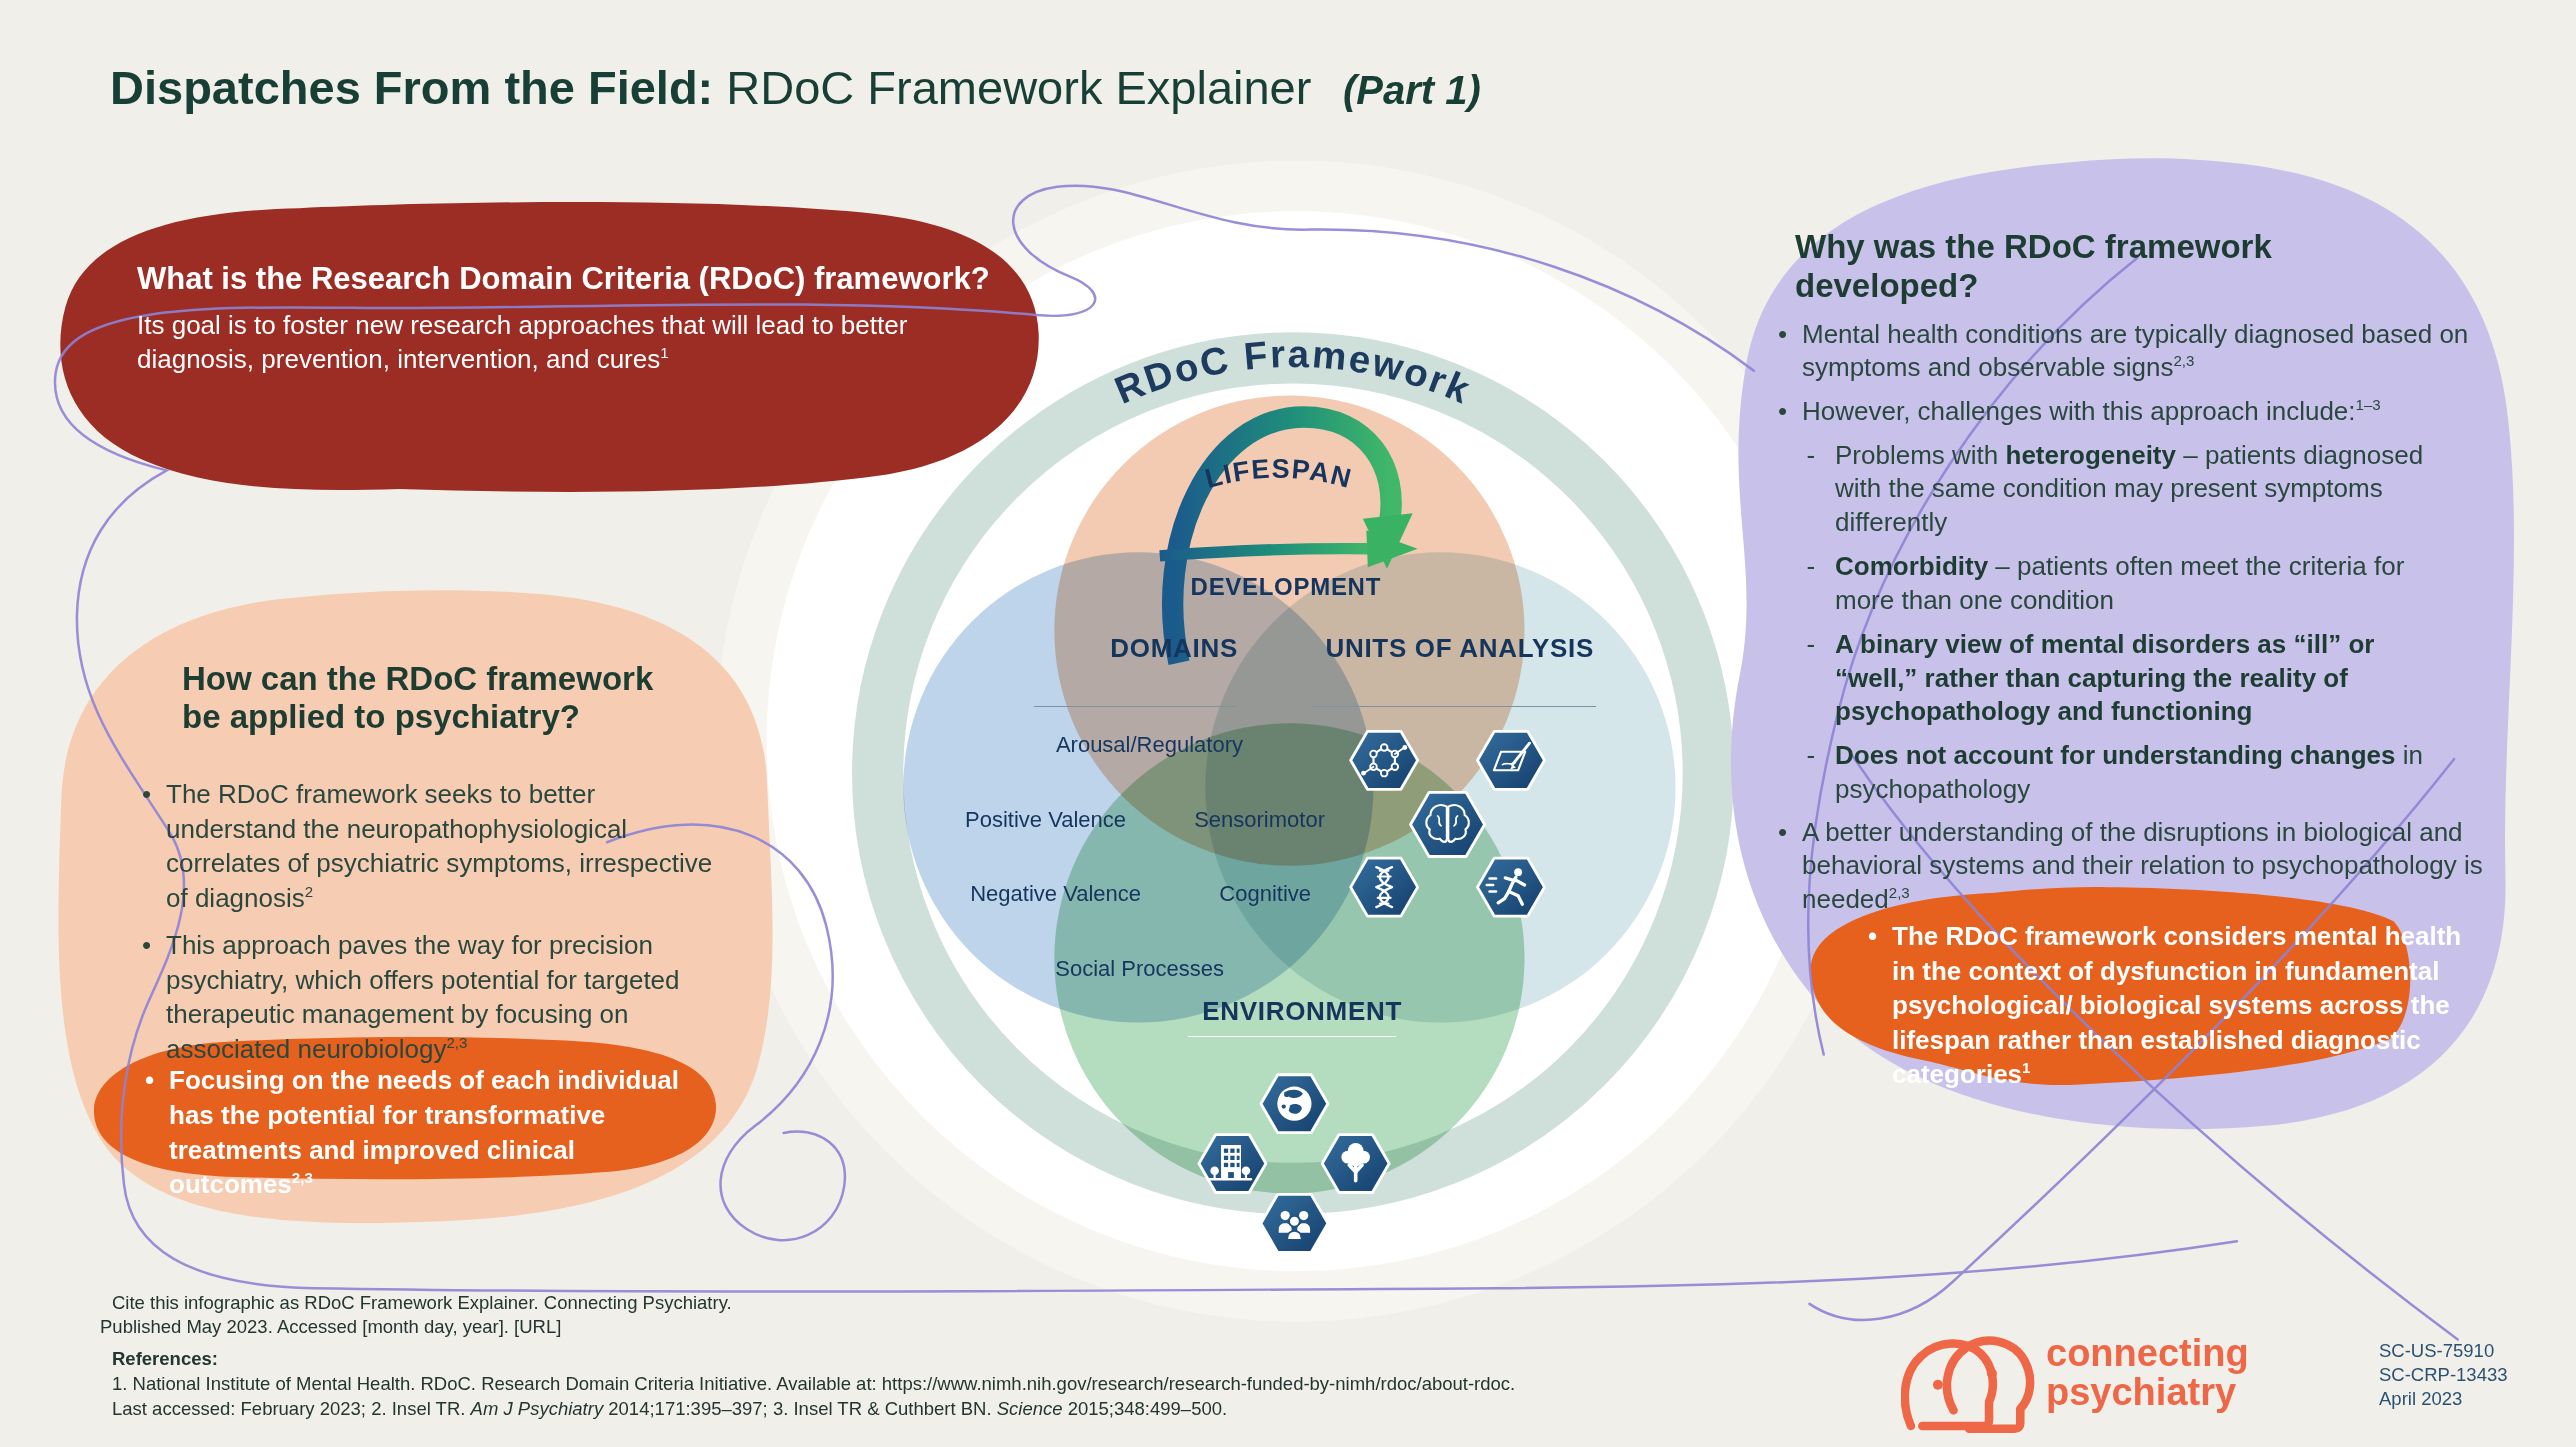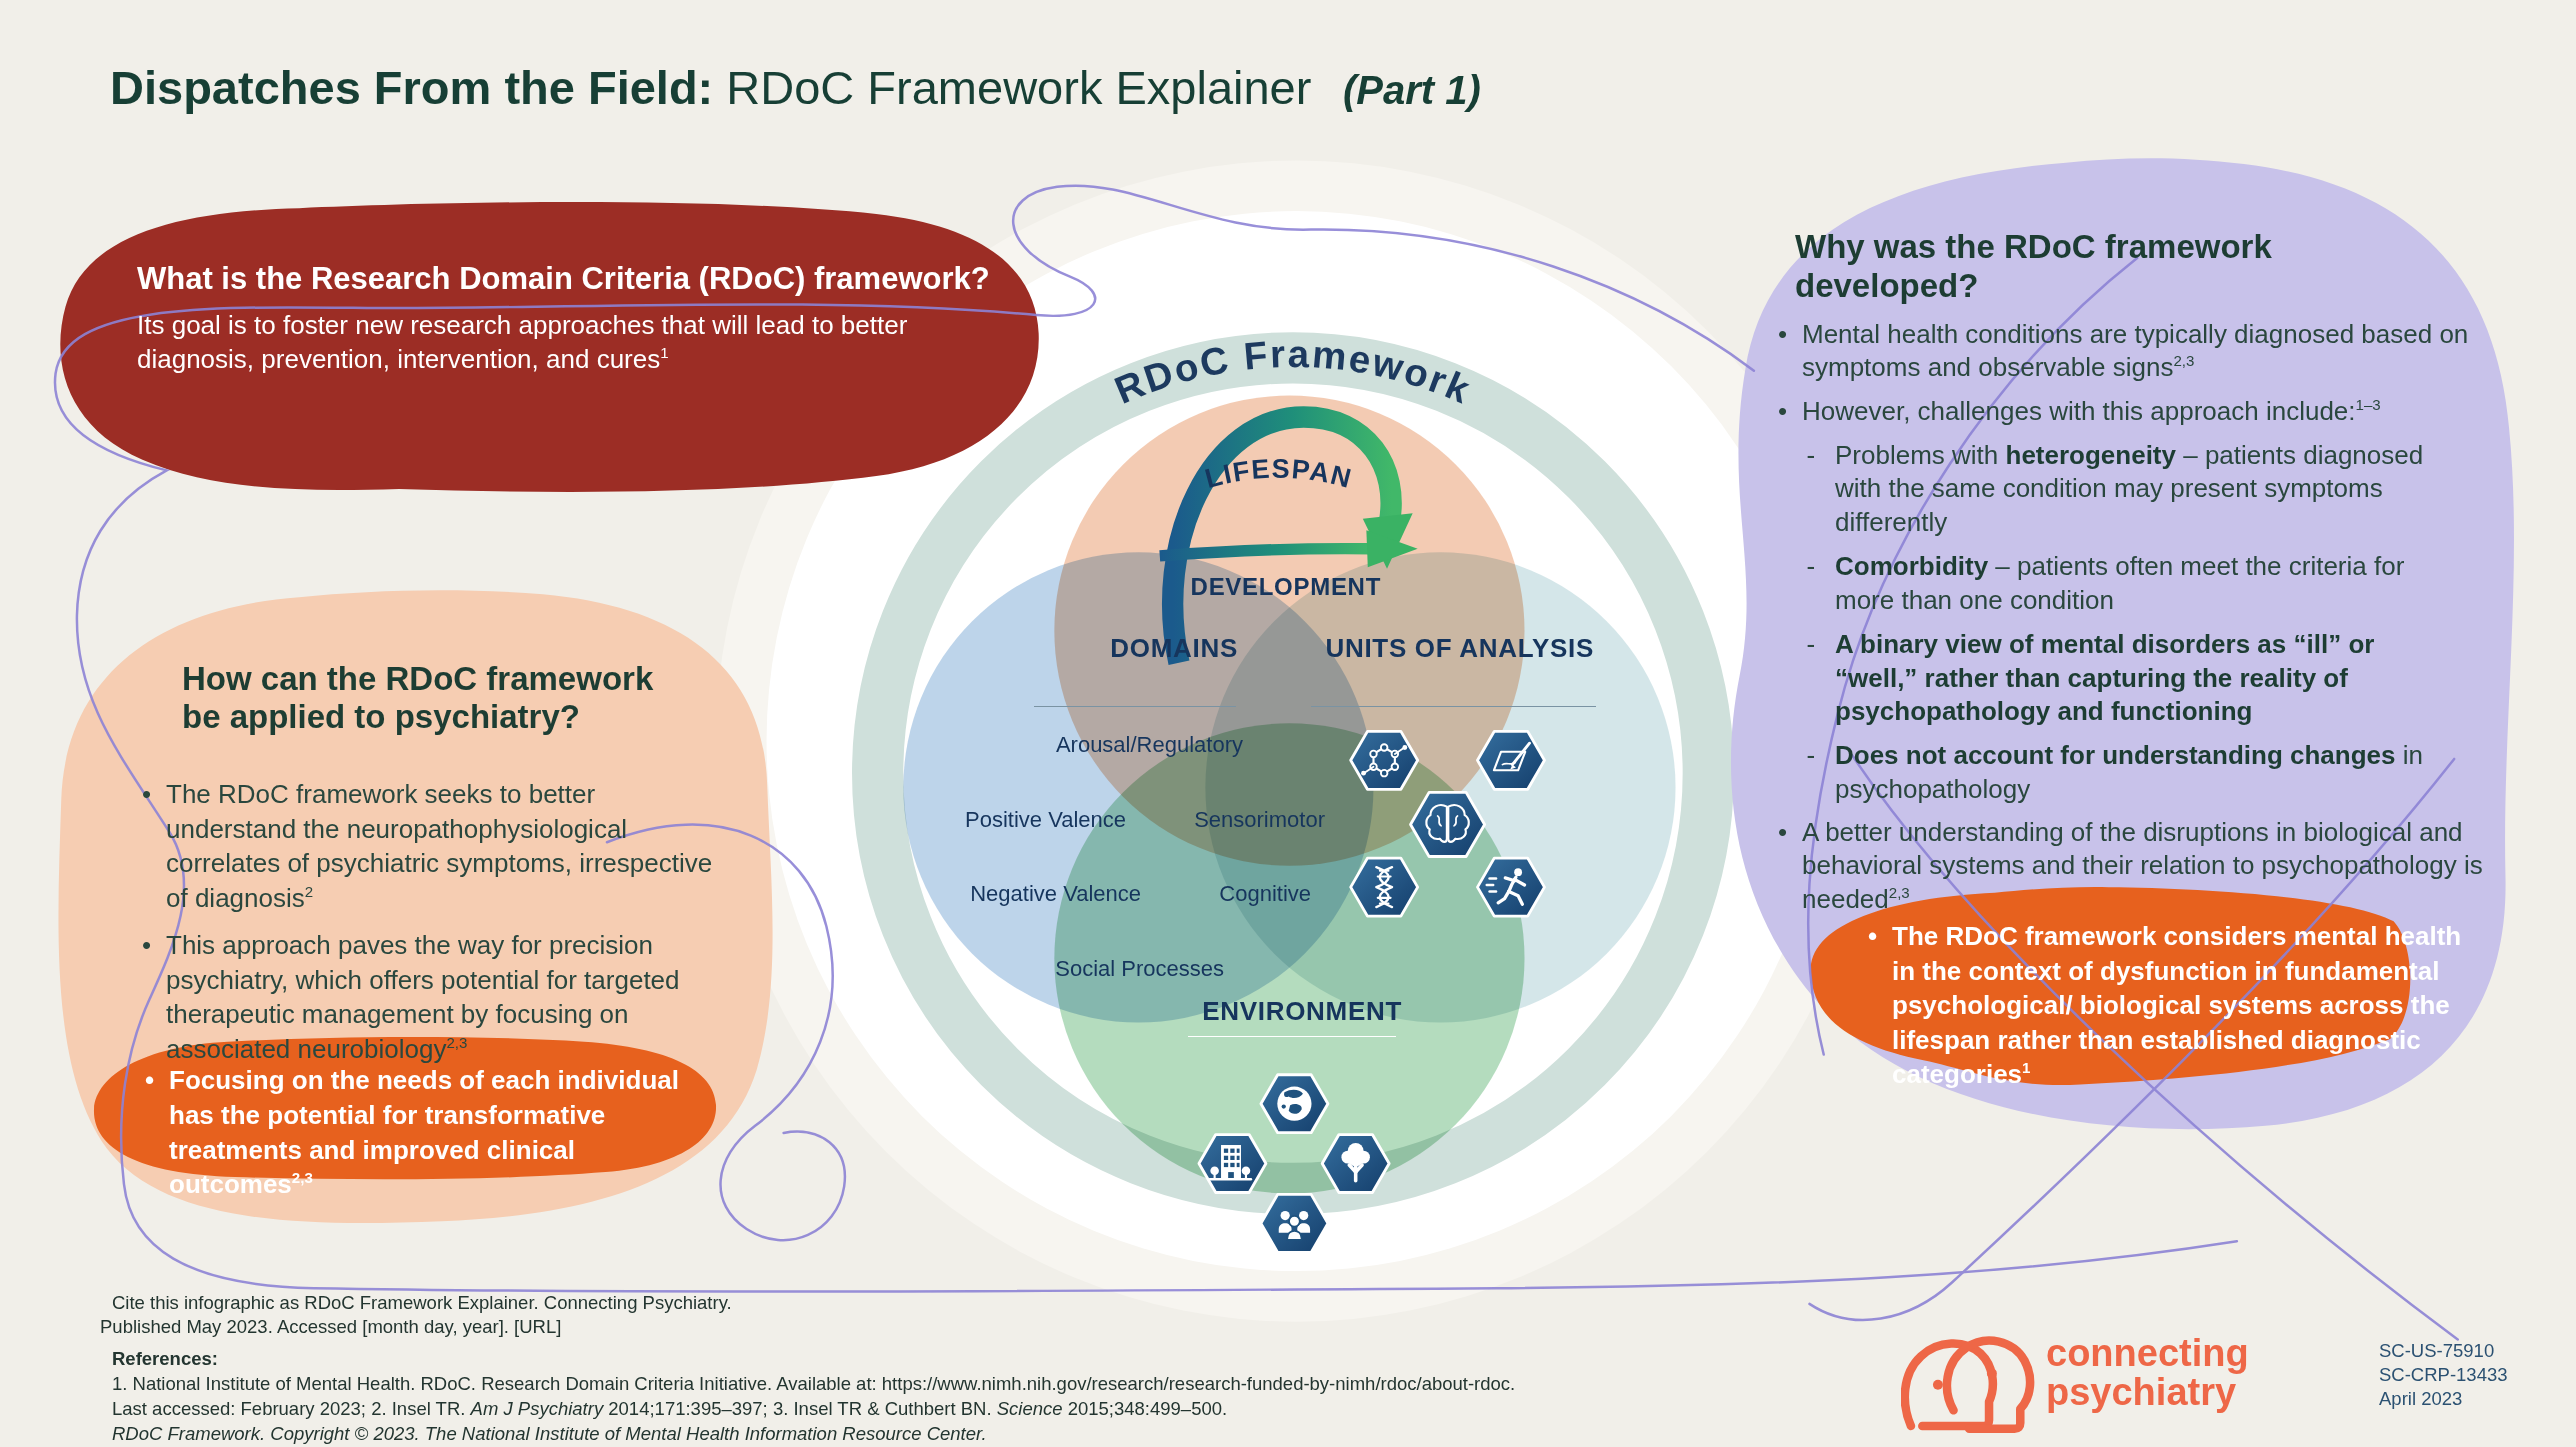--- a/index.html
+++ b/index.html
@@ -335,21 +335,20 @@
   <div class="abs dg dm dm-4">Cognitive</div>
   <div class="abs dg dm dm-5">Social Processes</div>
 
   <div class="abs ft ft-cite1">Cite this infographic as RDoC Framework Explainer. Connecting Psychiatry.</div>
   <div class="abs ft ft-cite2">Published May 2023. Accessed [month day, year]. [URL]</div>
   <div class="abs ft ft-reflabel">References:</div>
   <div class="abs ft ft-ref1">1. National Institute of Mental Health. RDoC. Research Domain Criteria Initiative. Available at: https://www.nimh.nih.gov/research/research-funded-by-nimh/rdoc/about-rdoc.</div>
   <div class="abs ft ft-ref2">
     <span>Last accessed: February 2023; 2. Insel TR. </span><span class="ital">Am J Psychiatry</span><span> 2014;171:395–397; 3. Insel TR &amp; Cuthbert BN. </span><span class="ital">Science</span><span> 2015;348:499–500.</span>
   </div>
-  <div class="abs ft ft-copy">RDoC Framework. Copyright © 2023. The National Institute of Mental Health Information Resource Center.</div>
 
   <svg class="abs" style="left:1901px;top:1319px;" width="142" height="118" viewBox="0 0 200 165">
     <g fill="none" stroke="#ee6747" stroke-width="12" stroke-linejoin="round" stroke-linecap="round">
       <path d="M 14 150 C 0 118 2 76 28 52 C 52 29 90 28 112 48 C 130 65 134 94 124 116 L 124 142 Q 124 150 116 150 L 30 150"></path>
       <path d="M 74 128 C 58 100 62 60 92 40 C 120 21 158 30 174 58 C 187 82 183 110 168 126 L 168 146 Q 168 154 160 154 L 96 154"></path>
     </g>
     <circle cx="52" cy="92" r="7" fill="#ee6747"></circle>
     <circle cx="128" cy="76" r="7" fill="#ee6747"></circle>
   </svg>
   <div class="abs logo-text">

